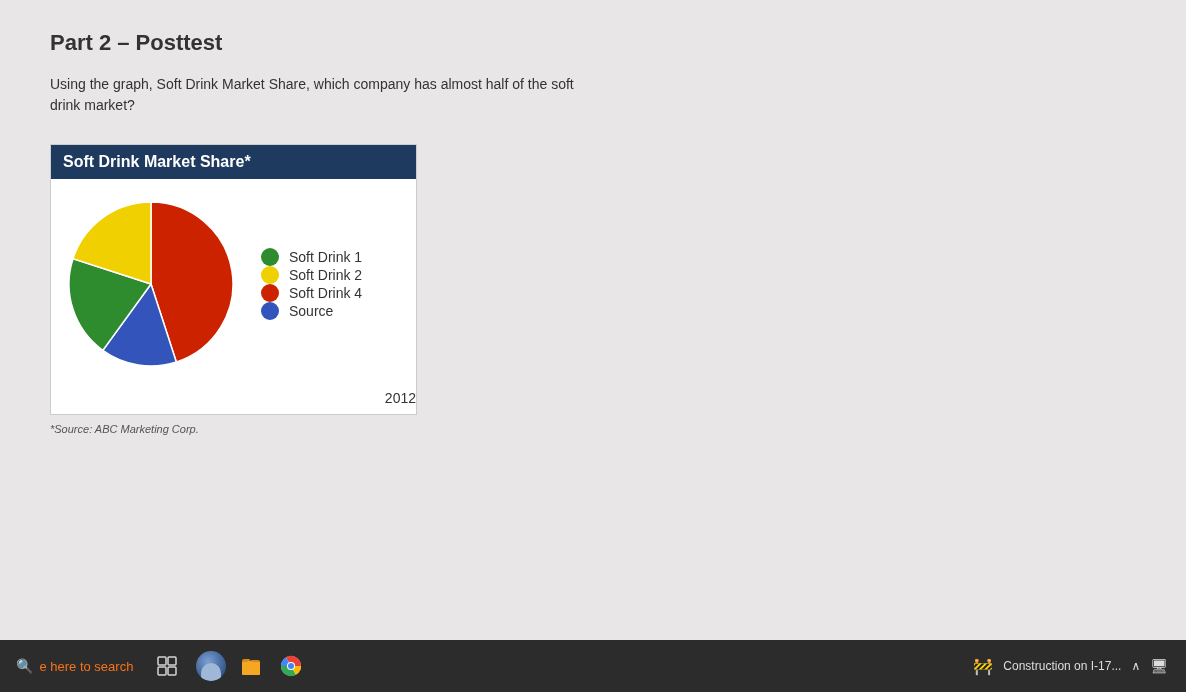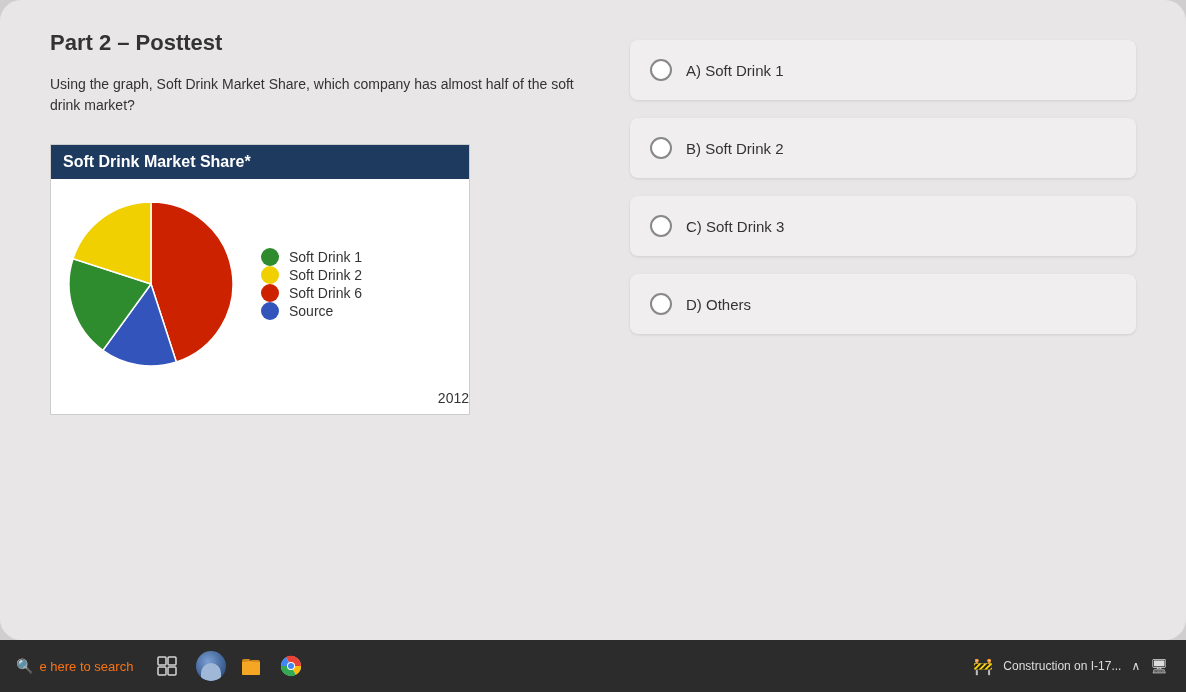--- a/index.html
+++ b/index.html
@@ -12,21 +12,20 @@
       position: relative;
     }
 
     
     .main-content {
       display: flex;
       width: 100%;
       height: 640px;
       background: #e8e6e6;
       padding: 20px 30px;
-      border-radius: 21px;
     }
 
     
     .left-panel {
       width: 580px;
       padding: 10px 20px;
     }
 
     .part-title {
       font-size: 22px;
@@ -40,21 +39,21 @@
       color: #333;
       line-height: 1.5;
       margin-bottom: 28px;
     }
 
     
     .chart-box {
       background: white;
       border: 1px solid #ccc;
       padding: 0;
-      width: 420px;
+      width: 367px;
     }
 
     .chart-title-bar {
       background: #1e3a5f;
       color: white;
       font-size: 16px;
       font-weight: bold;
       padding: 8px 12px;
     }
 
@@ -212,51 +211,34 @@
           <div class="legend-item">
             <div class="legend-dot" style="background:#2e8b2e;"></div>
             <span>Soft Drink 1</span>
           </div>
           <div class="legend-item">
             <div class="legend-dot" style="background:#f0d000;"></div>
             <span>Soft Drink 2</span>
           </div>
           <div class="legend-item">
             <div class="legend-dot" style="background:#cc2200;"></div>
-            <span>Soft Drink 6</span>
+            <span>Soft Drink 4</span>
           </div>
           <div class="legend-item">
             <div class="legend-dot" style="background:#3355bb;"></div>
             <span>Source</span>
           </div>
         </div>
       </div>
       <div class="chart-year">2012</div>
     </div>
 
-  </div>
-
-  <div class="right-panel">
-    <div class="answer-option">
-      <div class="radio-circle"></div>
-      <span class="option-text">A) Soft Drink 1</span>
-    </div>
-    <div class="answer-option">
-      <div class="radio-circle"></div>
-      <span class="option-text">B) Soft Drink 2</span>
-    </div>
-    <div class="answer-option">
-      <div class="radio-circle"></div>
-      <span class="option-text">C) Soft Drink 3</span>
-    </div>
-    <div class="answer-option">
-      <div class="radio-circle"></div>
-      <span class="option-text">D) Others</span>
-    </div>
-  </div>
+    <div class="source-text">*Source: ABC Marketing Corp.</div>
+  </div>
+
 </div>
 
 <div class="taskbar">
 
   <div class="taskbar-search">
     <span style="color:#aaa; font-size:14px;">🔍</span>
     <span style="color:#f97316; font-size:13px;">e here to search</span>
   </div>
 
   <div class="taskbar-icon" style="margin-left:4px;">

